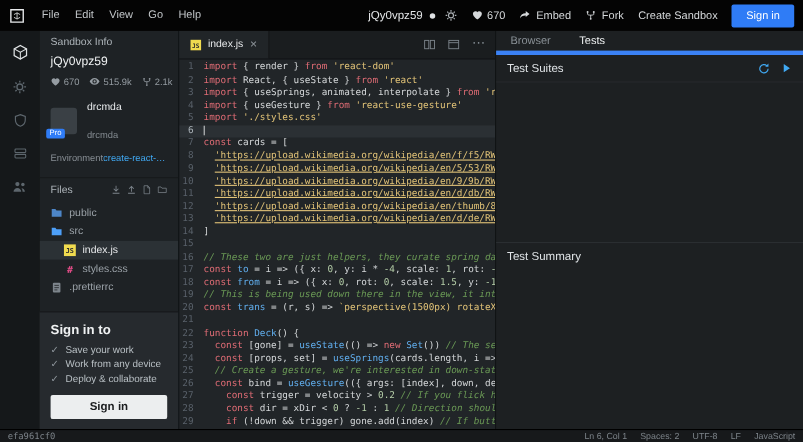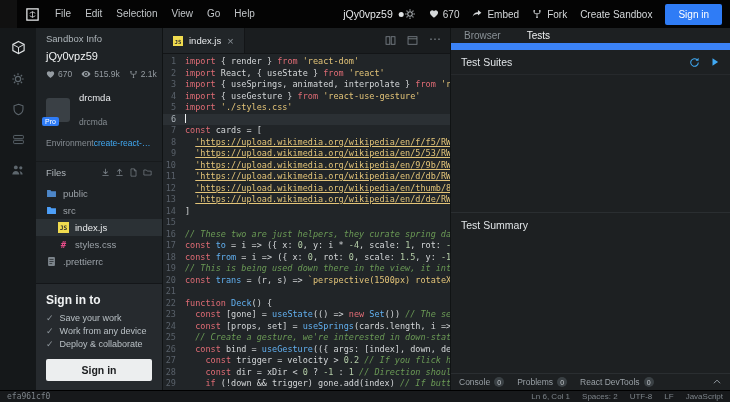--- a/index.html
+++ b/index.html
@@ -2,21 +2,21 @@
 <html><head>
 <meta charset="utf-8">
 <style>
   * { margin:0; padding:0; box-sizing:border-box; }
   html,body { width:730px; height:402px; overflow:hidden; }
   body { background:#111; font-family:"Liberation Sans",sans-serif; color:#c7cacd; display:flex; flex-direction:column; font-size:10px; }
   .icn { display:inline-flex; align-items:center; justify-content:center; }
   .icn svg { display:block; }
 
   
-  .topbar { height:28px; background:#040404; display:flex; align-items:center; padding:0 8px; position:relative; flex:0 0 28px;margin-left:17px; }
+  .topbar { height:28px; background:#040404; display:flex; align-items:center; padding:0 8px; position:relative; flex:0 0 28px; }
   .logo { margin-right:8px; }
   .menubar { display:flex; }
   .menu-item { padding:0 7px; font-size:10px; color:#c2c6c9; cursor:default; line-height:28px; }
   .tb-center { position:absolute; left:50%; transform:translateX(-50%); display:flex; align-items:center; gap:6px; color:#e3e5e7; font-size:10.5px; }
   .unsaved-dot { width:5px; height:5px; border-radius:50%; background:#dfe2e4; display:inline-block; }
   .tb-right { margin-left:auto; display:flex; align-items:center; gap:13px; }
   .tb-icon { color:#aeb3b7; cursor:pointer; }
   .tb-like { display:flex; align-items:center; gap:4px; color:#d5d8da; font-size:10px; cursor:pointer; }
   .tb-btn { display:flex; align-items:center; gap:5px; background:transparent; border:none; color:#d5d8da; font-size:10px; font-family:inherit; cursor:pointer; }
   .signin-top { background:#2f7cf6; color:#fff; border:none; padding:5px 13px; border-radius:2px; font-size:10px; font-family:inherit; cursor:pointer; }
@@ -76,21 +76,21 @@
   .tk-k { color:#e06c75; }
   .tk-d { color:#d4d7d9; }
   .tk-s { color:#e3c478; }
   .tk-u { color:#e3c478; text-decoration:underline; }
   .tk-c { color:#6a9955; font-style:italic; }
   .tk-n { color:#b5cea8; }
   .tk-f { color:#61afef; }
 
   
   .rightpanel { width:280px; flex:0 0 280px; background:#1d2022; border-left:1px solid #101314; display:flex; flex-direction:column; min-height:0; }
-  .rp-tabs { height:22px; flex:0 0 22px; display:flex; border-bottom:7px solid #3b82f6; }
+  .rp-tabs { height:22px; flex:0 0 22px; display:flex; border-bottom:4px solid #3b82f6; }
   .rp-tab { padding:0 13px; display:flex; align-items:center; font-size:10px; color:#8a9197; cursor:pointer; }
   .rp-tab.active { color:#f0f2f3; }
   .suites-header { height:25px; flex:0 0 25px; display:flex; align-items:center; padding:0 10px; font-size:10.5px; color:#dfe3e6; border-bottom:1px solid #26292c; }
   .sh-icons { margin-left:auto; display:flex; gap:10px; color:#40a9f3; }
   .sh-icons .icn { cursor:pointer; }
   .suites-body { flex:1; min-height:0; }
   .summary-header { height:25px; flex:0 0 25px; border-top:1px solid #2a2e31; display:flex; align-items:center; padding:0 10px; font-size:10.5px; color:#dfe3e6; }
   .summary-body { flex:1; min-height:0; }
   .console-bar { height:17px; flex:0 0 17px; border-top:1px solid #2a2e31; display:flex; align-items:center; gap:13px; padding:0 8px; font-size:8.5px; color:#9aa1a7; }
   .cb-tab { display:inline-flex; align-items:center; cursor:pointer; }
@@ -109,21 +109,20 @@
 <header class="topbar">
   <span class="logo icn">
     <svg viewBox="0 0 24 24" width="15" height="15" fill="none" stroke="#e8eaec">
         <path stroke-width="2" d="M3 3h18v18H3z"></path>
         <path stroke-width="1.2" d="M12 7.5v9M7.5 10l4.5-2.5 4.5 2.5M7.5 14l4.5 2.5 4.5-2.5"></path>
       </svg>
   </span>
   <nav class="menubar">
       <div class="menu-item">File</div>
       <div class="menu-item">Edit</div>
-      <div class="menu-item">Selection</div>
       <div class="menu-item">View</div>
       <div class="menu-item">Go</div>
       <div class="menu-item">Help</div>
     </nav>
 
   <div class="tb-center">
     <span>jQy0vpz59</span>
     <span class="unsaved-dot"></span>
   </div>
 
@@ -435,39 +434,20 @@
               <path fill="currentColor" d="M4 2l9 6-9 6z"></path>
             </svg>
           </span>
       </span>
     </div>
     <div class="suites-body"></div>
     <div class="summary-header">
       <span>Test Summary</span>
     </div>
     <div class="summary-body"></div>
-    <div class="console-bar">
-      <span class="cb-tab">
-          <span>Console</span>
-          <span class="badge">0</span>
-        </span>
-        <span class="cb-tab">
-          <span>Problems</span>
-          <span class="badge">0</span>
-        </span>
-        <span class="cb-tab">
-          <span>React DevTools</span>
-          <span class="badge">0</span>
-        </span>
-        <span class="cb-chev icn">
-          <svg viewBox="0 0 16 16" width="10" height="10">
-            <path fill="none" stroke="currentColor" stroke-width="1.5" d="M3 10l5-5 5 5"></path>
-          </svg>
-        </span>
-    </div>
   </aside>
 </div>
 
 <footer class="statusbar">
   <span class="sb-left">efa961cf0</span>
   <div class="sb-right">
       <span class="sb-item">Ln 6, Col 1</span>
       <span class="sb-item">Spaces: 2</span>
       <span class="sb-item">UTF-8</span>
       <span class="sb-item">LF</span>

